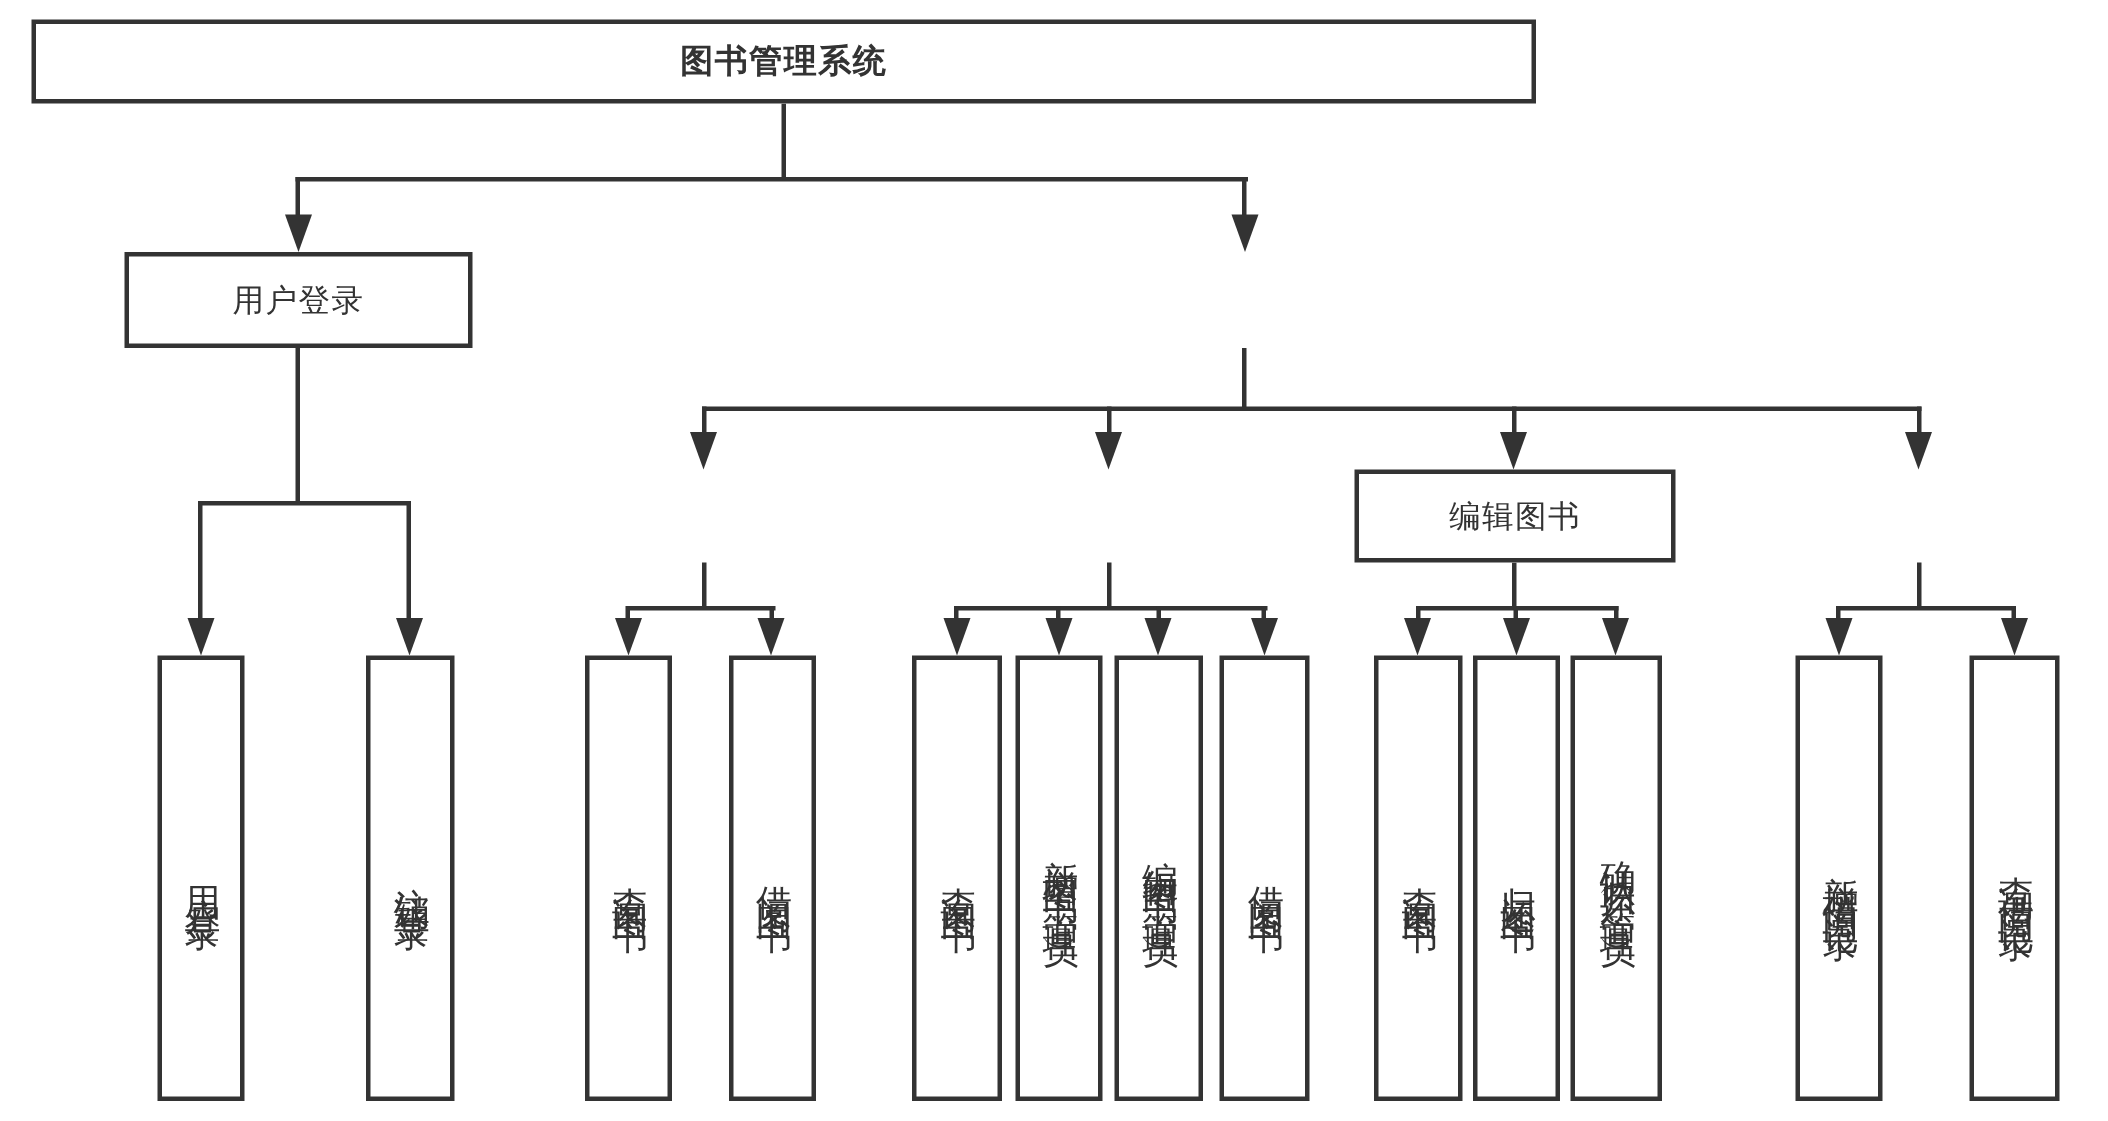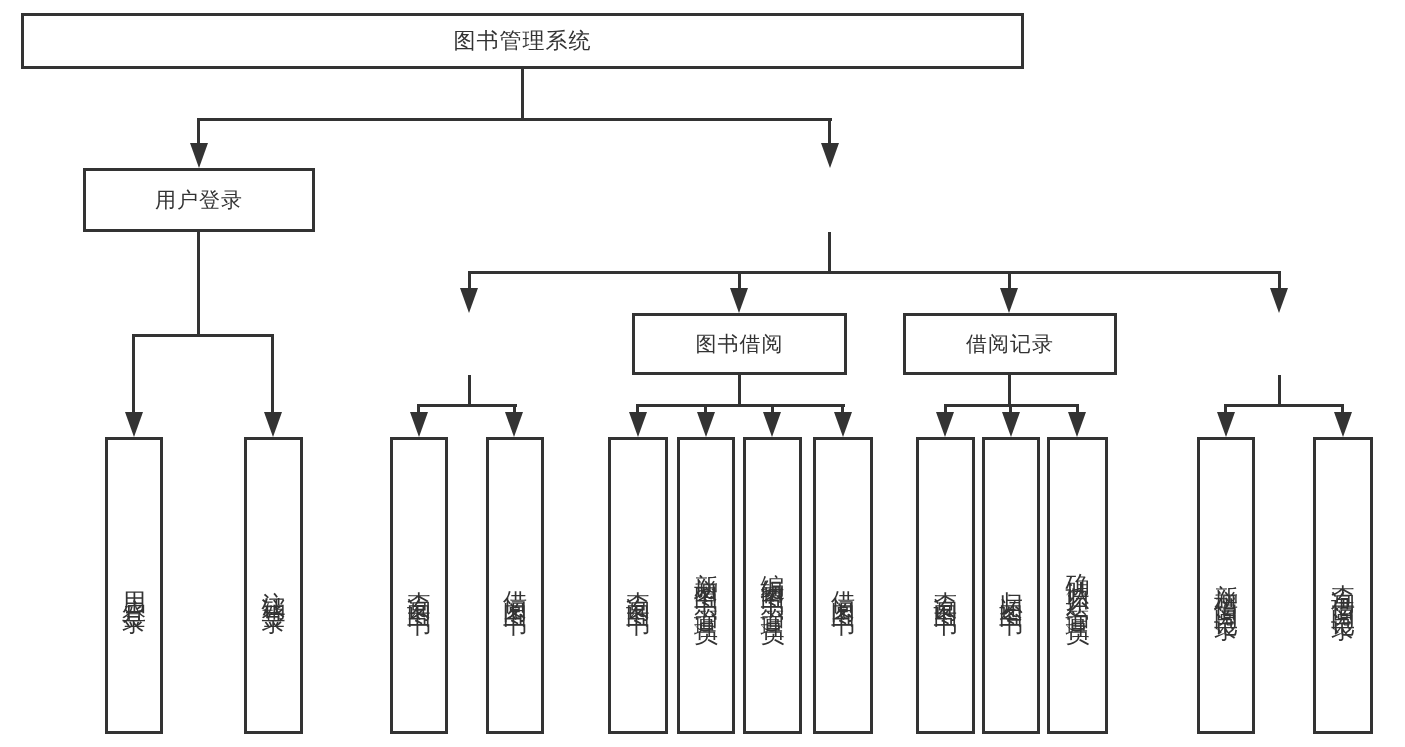--- a/index.html
+++ b/index.html
@@ -19,21 +19,21 @@
     position: absolute;
     background: #ffffff;
     border: 3px solid #333333;
     box-sizing: border-box;
     display: flex;
     align-items: center;
     justify-content: center;
     color: #333333;
     z-index: 2;
   }
-  .box.root  { font-size: 22px; letter-spacing: 1px; }
+  .box.root  { font-size: 22px; letter-spacing: 1px; font-weight: bold; }
   .box.node  { font-size: 21px; letter-spacing: 1px; }
   .box.leaf  { font-size: 24px; }
   .leaf span {
     writing-mode: vertical-rl;
     text-orientation: mixed;
     letter-spacing: 7px;
     line-height: 1;
     max-height: 285px;
   }
   .vline, .hline, .shaft {
@@ -94,25 +94,22 @@
   <div class="hline" style="left:468px;top:271px;width:813px"></div>
   <div class="shaft" style="left:468px;top:271px;height:22px"></div>
   <div class="head" style="left:460px;top:288px"></div>
   <div class="shaft" style="left:738px;top:271px;height:22px"></div>
   <div class="head" style="left:730px;top:288px"></div>
   <div class="shaft" style="left:1008px;top:271px;height:22px"></div>
   <div class="head" style="left:1000px;top:288px"></div>
   <div class="shaft" style="left:1278px;top:271px;height:22px"></div>
   <div class="head" style="left:1270px;top:288px"></div>
 
-  <div class="box node" style="left:632px;top:313px;width:215px;height:62px">
-    <span>图书借阅</span>
-  </div>
   <div class="box node" style="left:903px;top:313px;width:214px;height:62px">
-    <span>借阅记录</span>
+    <span>编辑图书</span>
   </div>
 
   <div class="vline" style="left:468px;top:375px;height:31px"></div>
   <div class="hline" style="left:418px;top:404px;width:99px"></div>
   <div class="shaft" style="left:417px;top:404px;height:11px"></div>
   <div class="head" style="left:410px;top:412px"></div>
   <div class="shaft" style="left:513px;top:404px;height:11px"></div>
   <div class="head" style="left:505px;top:412px"></div>
 
   <div class="vline" style="left:738px;top:375px;height:31px"></div>

